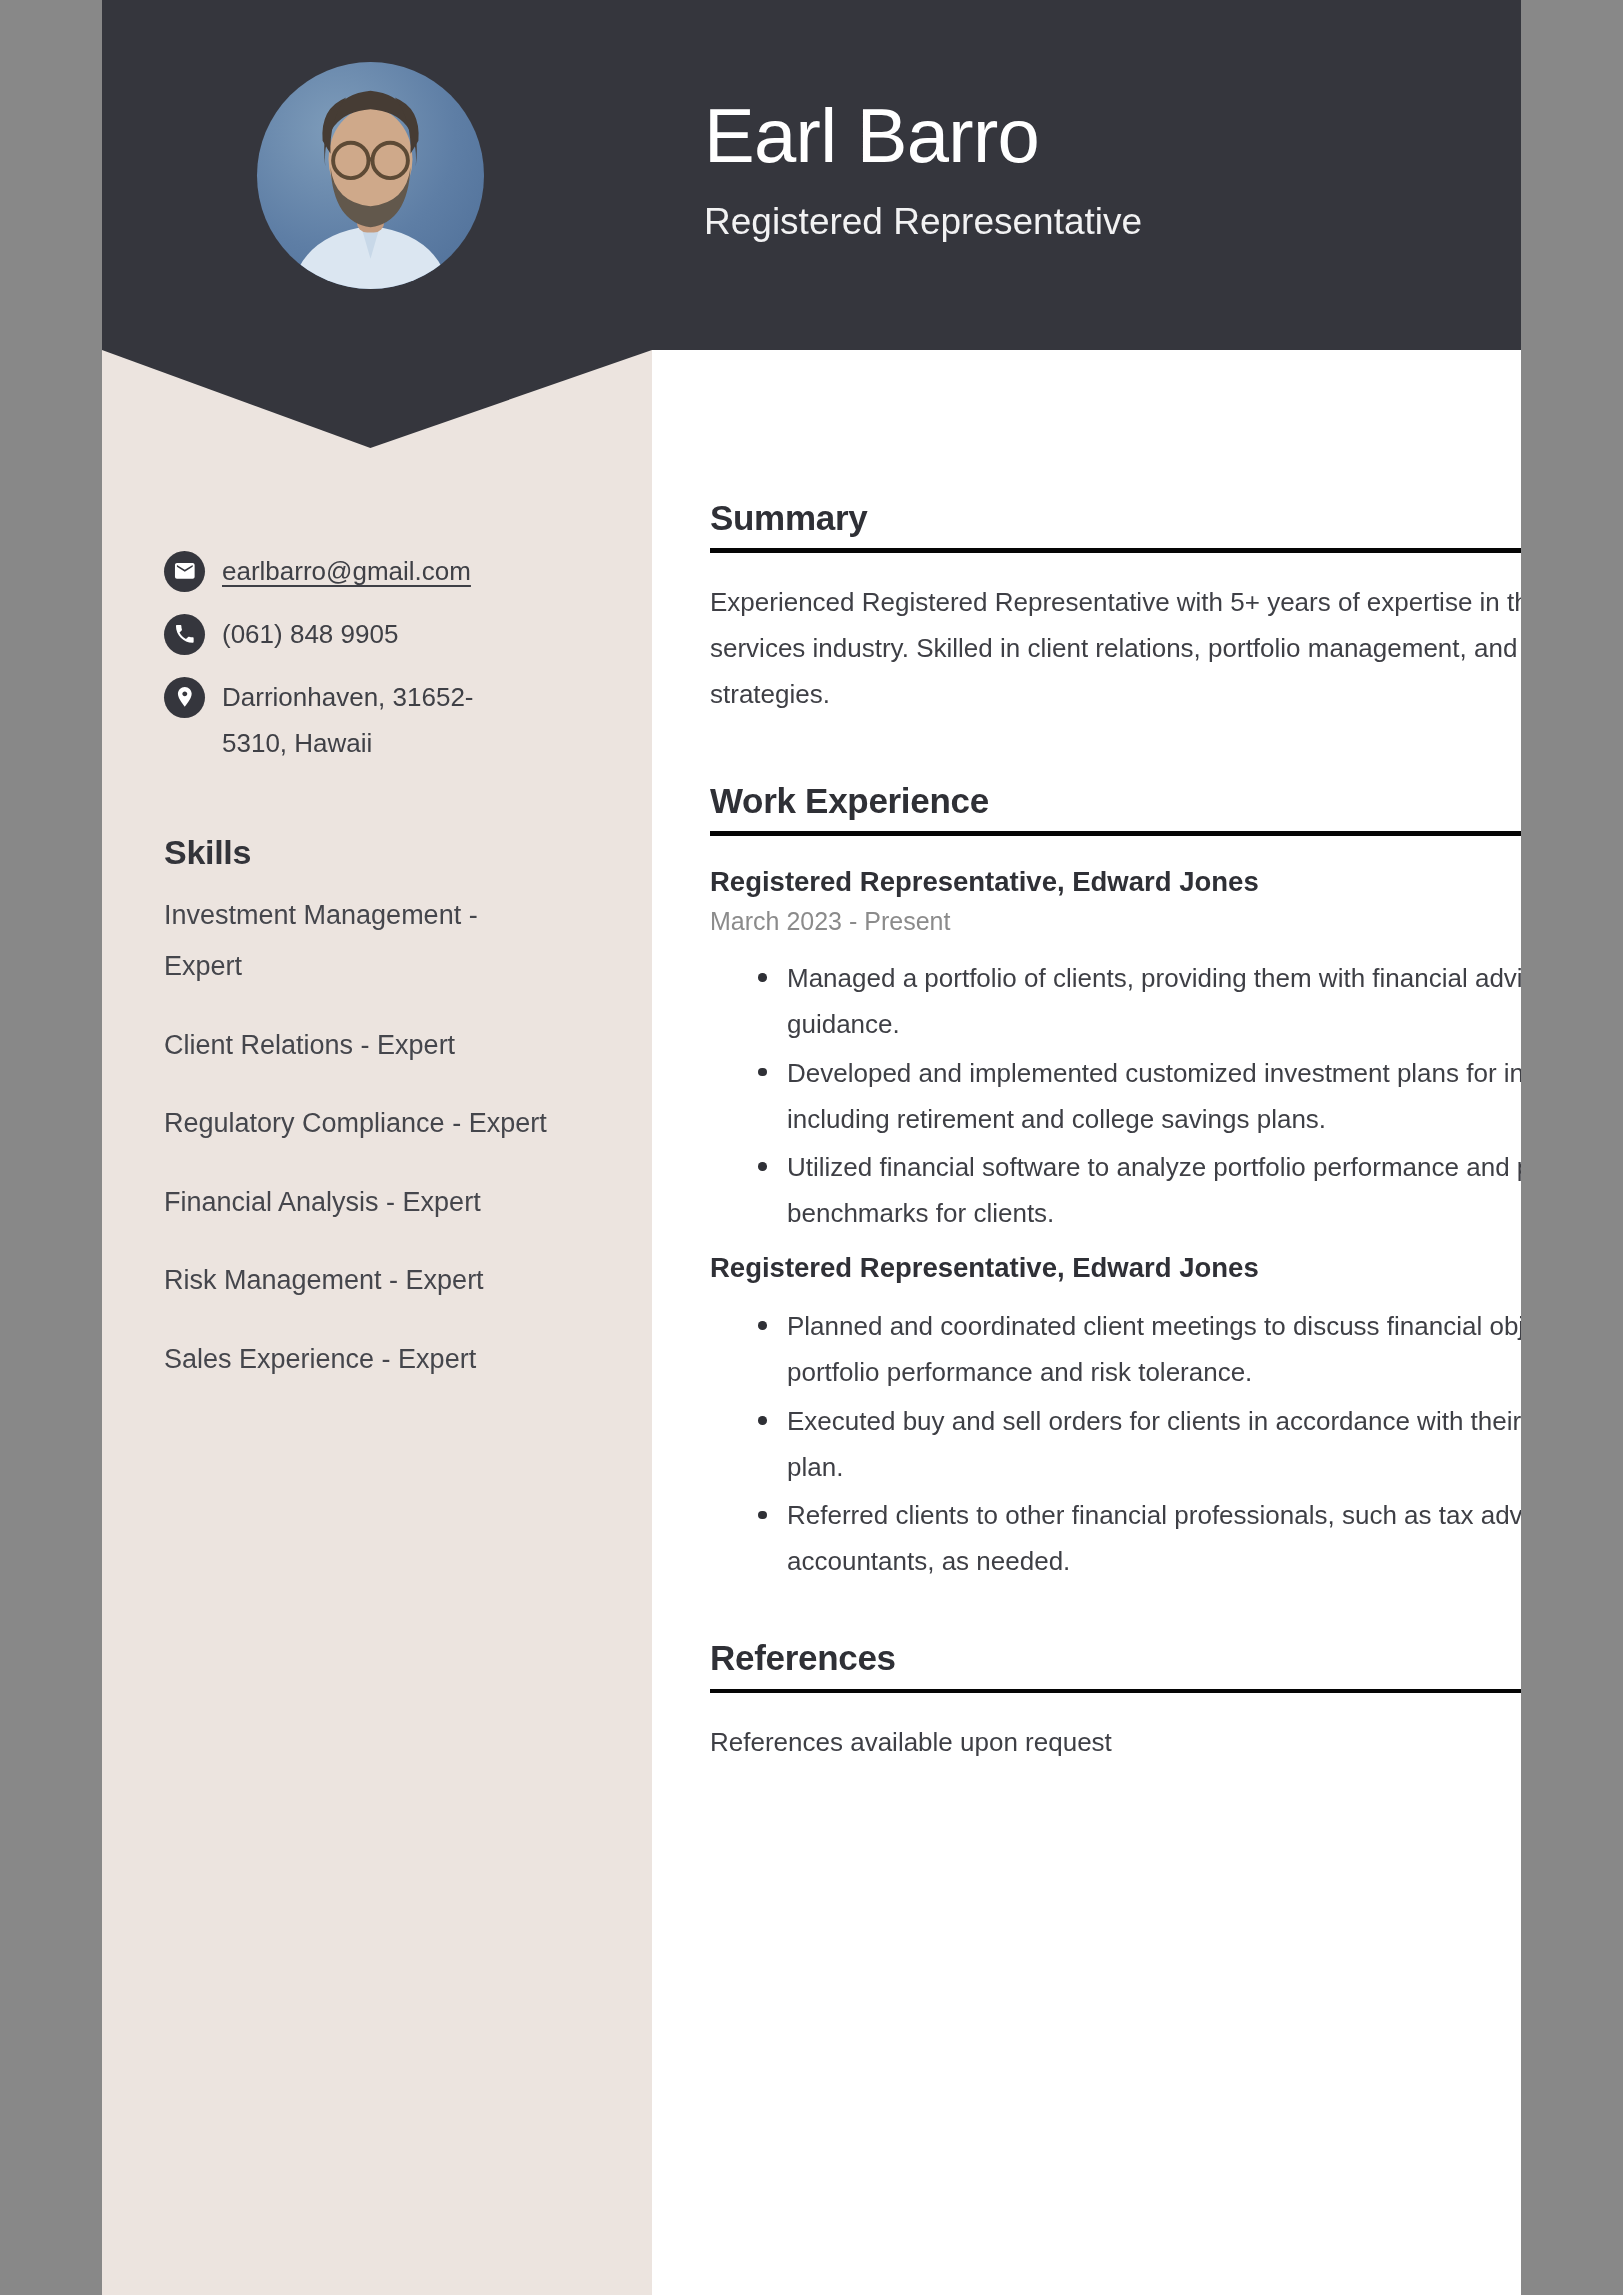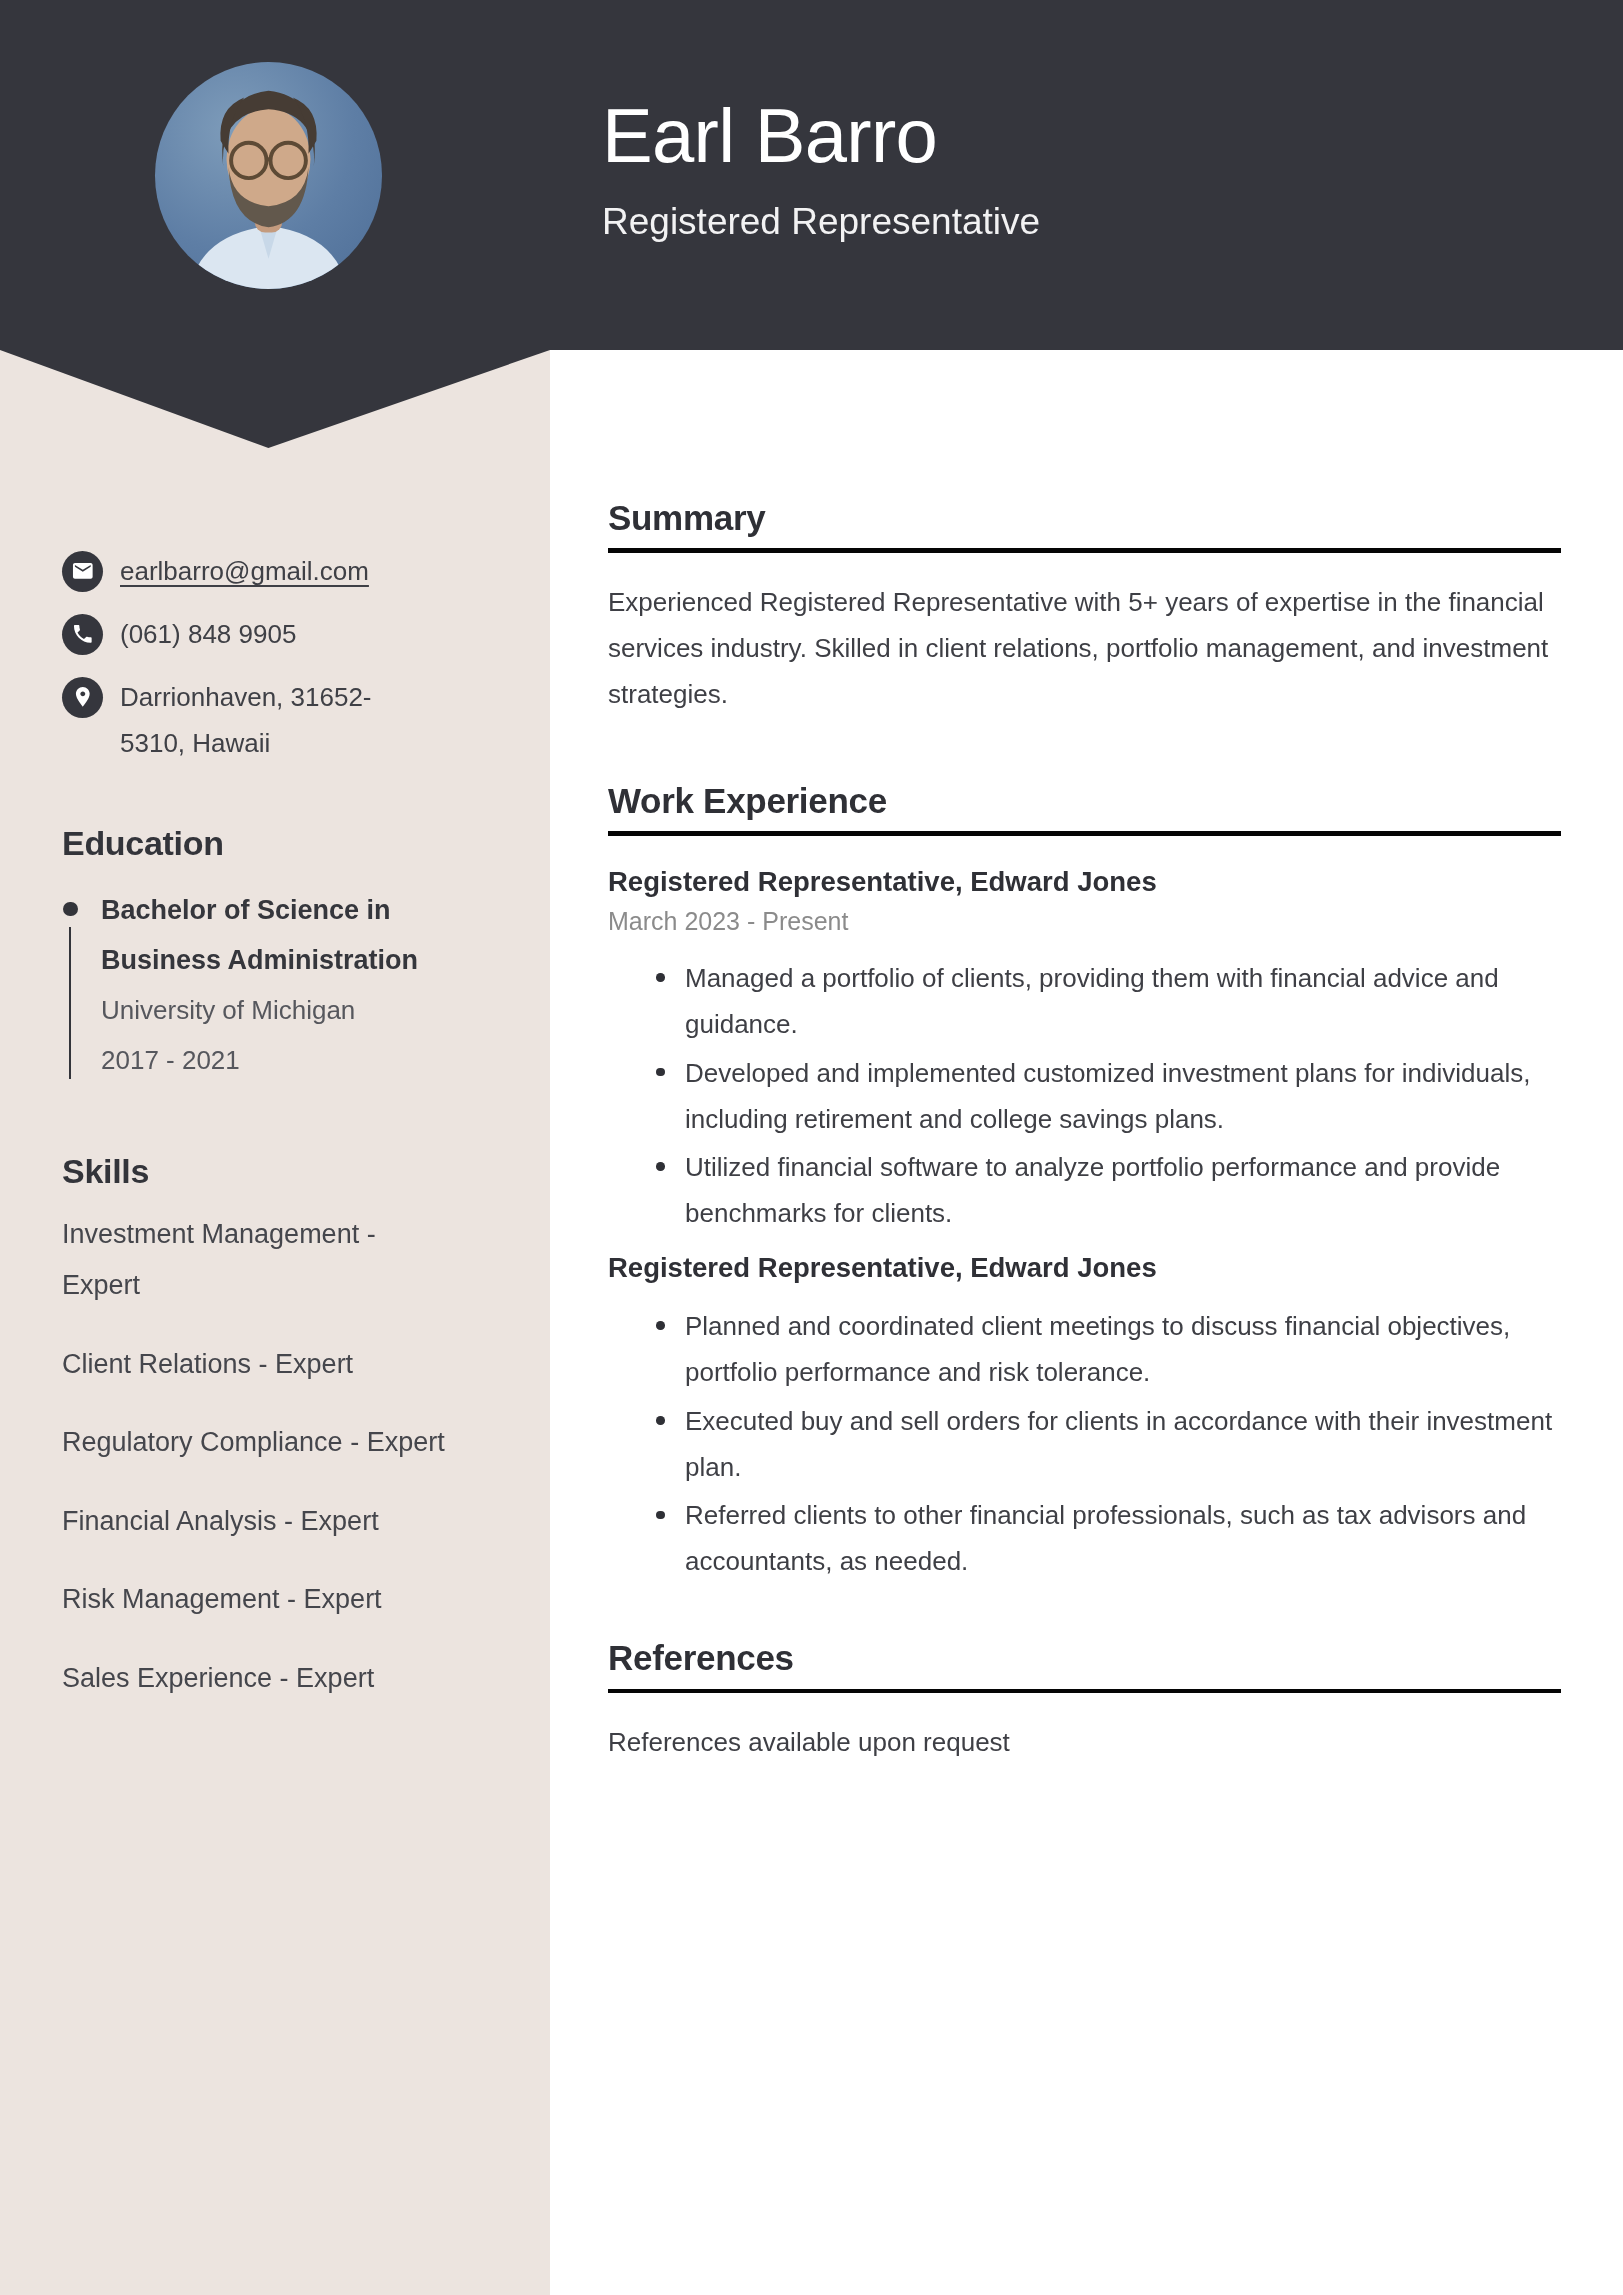--- a/index.html
+++ b/index.html
@@ -1,18 +1,18 @@
 <!DOCTYPE html>
 <html style="font-size:10.5px"><head>
 <meta charset="utf-8">
 <style>
   * { margin:0; padding:0; box-sizing:border-box; }
   html,body { background:#888; }
   .page {
-    position:relative; width:1623px; height:2295px; background:#ffffff;
+    position:relative; width:1419px; height:2295px; background:#ffffff;
     font-family:"Liberation Sans","DejaVu Sans",sans-serif; overflow:hidden;
     margin:0 auto;
   }
   
   .sidebar-bg { position:absolute; left:0; top:0; width:550px; height:2295px; background:#ECE4DF; }
   .header-band { position:absolute; left:0; top:0; width:1623px; height:350px; background:#35363D; }
   .header-chevron { position:absolute; left:0; top:350px; width:550px; height:98px; background:#35363D;
     clip-path:polygon(0 0, 100% 0, 48.8% 100%); }
   
   .avatar { position:absolute; left:155px; top:62px; width:227px; height:227px; border-radius:50%;
@@ -120,30 +120,20 @@
       <div class="contact-row">
         <span class="icon-circle">
           <svg viewBox="0 0 24 24">
               <path fill="#ffffff" fill-rule="evenodd" d="M12 2C8.13 2 5 5.13 5 9c0 5.25 7 13 7 13s7-7.75 7-13c0-3.87-3.13-7-7-7zm0 9.5c-1.38 0-2.5-1.12-2.5-2.5s1.12-2.5 2.5-2.5 2.5 1.12 2.5 2.5-1.12 2.5-2.5 2.5z"></path>
             </svg>
         </span>
         <span class="contact-text">Darrionhaven, 31652-5310, Hawaii</span>
       </div>
     </div>
 
-    <div class="education-section">
-      <div class="side-heading">Education</div>
-      <div class="edu-entry">
-        <span class="edu-dot"></span>
-        <span class="edu-line"></span>
-        <div class="edu-degree">Bachelor of Science in Business Administration</div>
-        <div class="edu-school">University of Michigan</div>
-        <div class="edu-dates">2017 - 2021</div>
-      </div>
-    </div>
 
     <div class="skills-section">
       <div class="side-heading">Skills</div>
       <div class="skills-list">
         <div class="skill-item">Investment Management - Expert</div>
         <div class="skill-item">Client Relations - Expert</div>
         <div class="skill-item">Regulatory Compliance - Expert</div>
         <div class="skill-item">Financial Analysis - Expert</div>
         <div class="skill-item">Risk Management - Expert</div>
         <div class="skill-item">Sales Experience - Expert</div>

